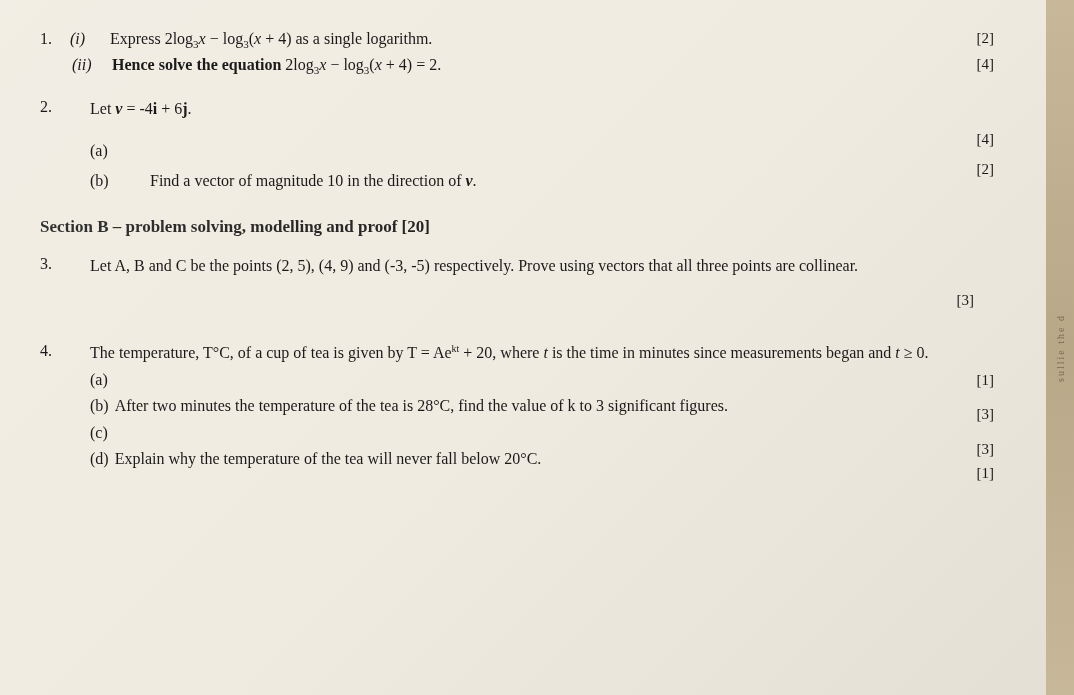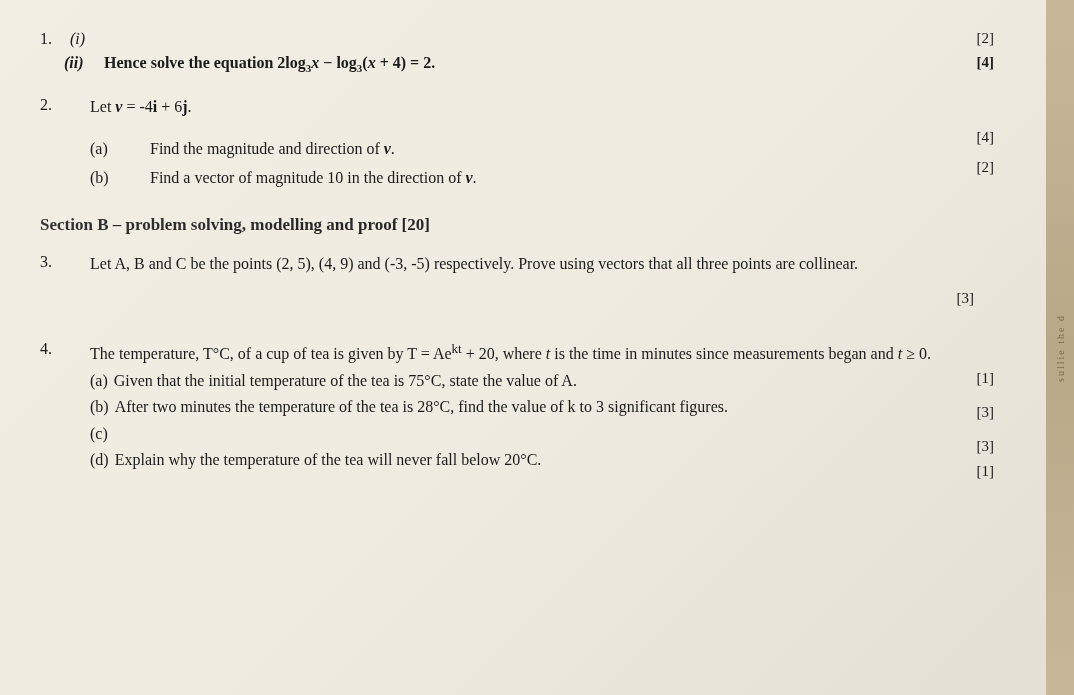--- a/index.html
+++ b/index.html
@@ -64,21 +64,21 @@
       font-size: 10px;
       color: #7a6a50;
       letter-spacing: 2px;
     }
 
     .marks-bracket {
       font-size: 15px;
     }
 
     sup {
-      font-size: 13px;
+      font-size: 10px;
       vertical-align: super;
     }
 
     sub {
       font-size: 11px;
       vertical-align: sub;
     }
 
     .inline-math {
       font-style: italic;
@@ -95,41 +95,43 @@
 
 <div class="page-container">
 
   <div class="q1-block">
     <div style="position:relative; margin-left:30px; margin-bottom:10px;">
       <span style="position:absolute;left:-30px;top:0;">1.</span>
     </div>
 
     <div class="q1-row" style="margin-left:30px; position:relative; margin-bottom:6px;">
       <span style="min-width:40px; font-style:italic;">(i)</span>
+      <span>
+        Express 2log<sub>3</sub><span class="inline-math">x</span> − log<sub>3</sub>(<span class="inline-math">x</span> + 4) as a single logarithm.
+      </span>
       <span style="position:absolute; right:20px; top:0;" class="marks-bracket">[2]</span>
     </div>
 
-    <div class="q1-row" style="margin-left:24px; position:relative; margin-bottom:4px;font-weight:bold;">
+    <div class="q1-row" style="margin-left:32px; position:relative; margin-bottom:4px;">
       <span style="min-width:40px; font-style:italic;">(ii)</span>
       <span>
         <strong>Hence solve the equation</strong> 2log<sub>3</sub><span class="inline-math">x</span> − log<sub>3</sub>(<span class="inline-math">x</span> + 4) = 2.
       </span>
       <span style="position:absolute; right:20px; top:0;" class="marks-bracket">[4]</span>
     </div>
   </div>
 
   <div style="margin-bottom:20px; position:relative; display:flex; align-items:flex-start; margin-top:20px;">
     <span style="min-width:50px; font-size:16px; padding-top:2px;">2.</span>
     <div style="flex:1;">
       <div style="margin-bottom:16px; line-height:1.6;">
         Let <strong><em>v</em></strong> = -4<strong>i</strong> + 6<strong>j</strong>.
       </div>
       <div style="display:flex; margin-bottom:4px; line-height:1.6;">
         <span style="min-width:60px;">(a)</span>
-        <span>Find the magnitude and direction of <strong><em>v</em></strong>.</span>
       </div>
       <div style="display:flex; margin-bottom:4px; line-height:1.6;">
         <span style="min-width:60px;">(b)</span>
         <span>Find a vector of magnitude 10 in the direction of <strong><em>v</em></strong>.</span>
       </div>
     </div>
     <div style="position:absolute; right:20px; top:28px; display:flex; flex-direction:column; align-items:flex-end; line-height:2;">
       <span class="marks-bracket">[4]</span>
       <span class="marks-bracket">[2]</span>
     </div>
@@ -148,21 +150,20 @@
   </div>
 
   <div style="position:relative; display:flex; align-items:flex-start;">
     <span style="min-width:50px; font-size:16px; padding-top:2px;">4.</span>
     <div style="flex:1; line-height:1.65;">
       <div>
         The temperature, T°C, of a cup of tea is given by T = Ae<sup>kt</sup> + 20, where <em>t</em> is the time in minutes since measurements began and <em>t</em> ≥ 0.
       </div>
       <div style="display:flex; line-height:1.65;">
         <span style="min-width:0; padding-right:6px;">(a)</span>
-        <span>Given that the initial temperature of the tea is 75°C, state the value of A.</span>
       </div>
       <div style="display:flex; line-height:1.65;">
         <span style="min-width:0; padding-right:6px;">(b)</span>
         <div>After two minutes the temperature of the tea is 28°C, find the value of k to 3 significant figures.</div>
       </div>
       <div style="display:flex; line-height:1.65;">
         <span style="min-width:0; padding-right:6px;">(c)</span>
       </div>
       <div style="display:flex; line-height:1.65;">
         <span style="min-width:0; padding-right:6px;">(d)</span>

